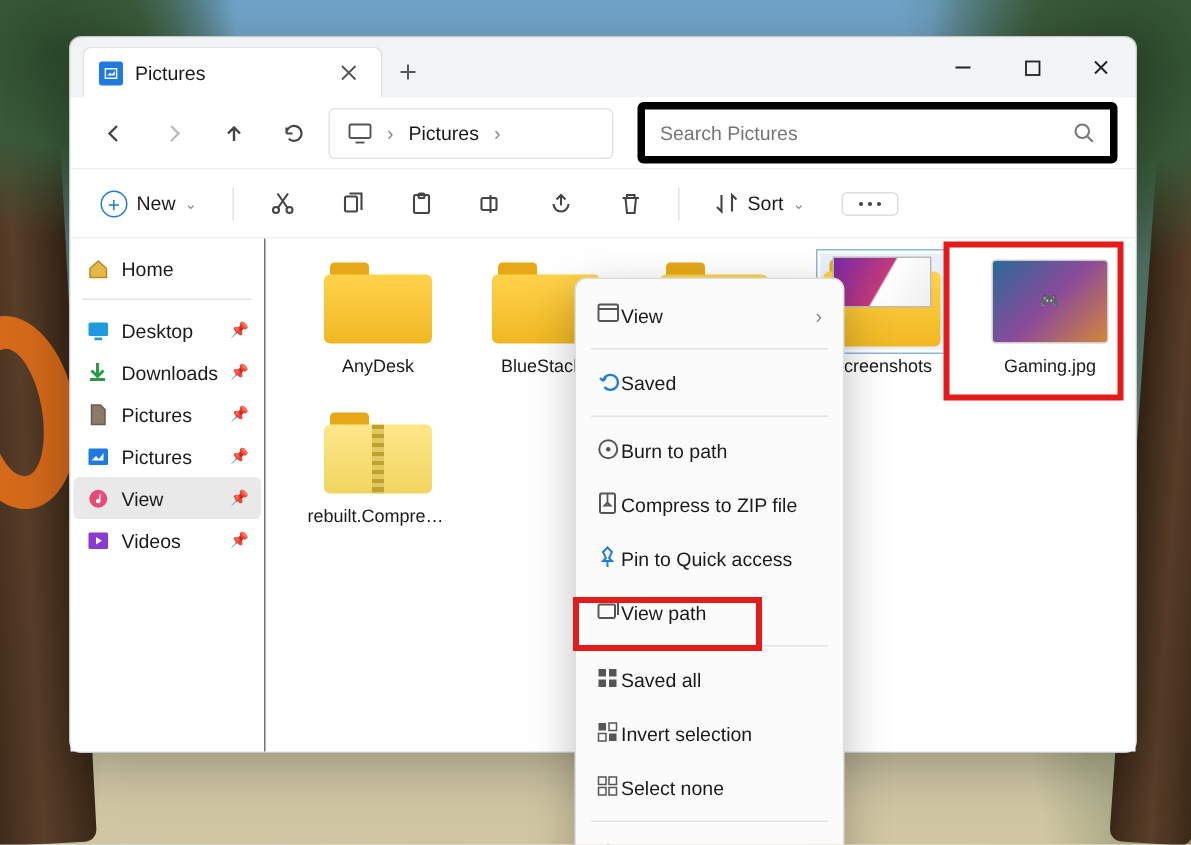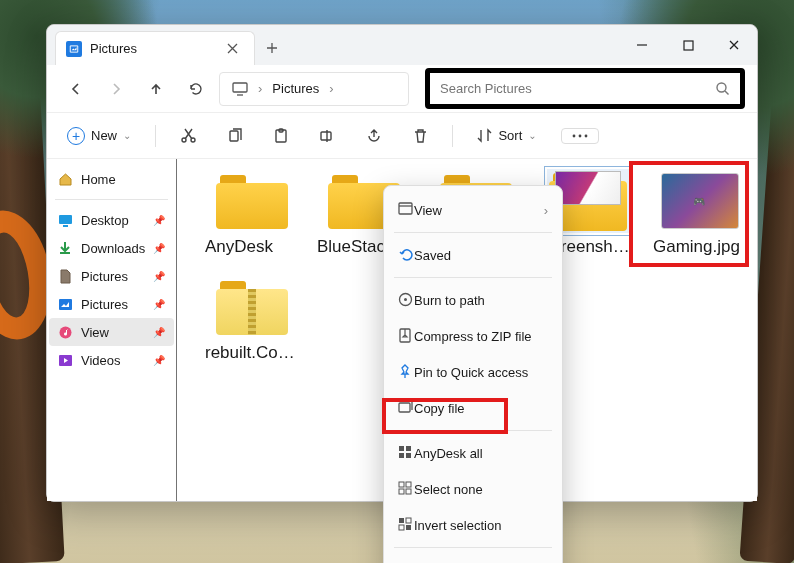--- a/index.html
+++ b/index.html
@@ -50,21 +50,21 @@
 .sb-item{display:flex;align-items:center;gap:8px;padding:5px 8px;border-radius:4px;cursor:pointer;height:28px}
 .sb-item.sel{background:#e9e9e9}
 .sb-item .ico{width:16px;height:16px;flex:0 0 16px;display:flex;align-items:center;justify-content:center}
 .sb-item .pin{margin-left:auto;color:#bbb;font-size:10px}
 .sb-div{height:1px;background:#e5e5e5;margin:6px 6px}
 
 .content{flex:1;position:relative;overflow:hidden}
 .grid{display:flex;flex-wrap:wrap;gap:18px 18px;padding:10px 8px 10px 28px;align-content:flex-start}
 .item{width:94px;display:flex;flex-direction:column;align-items:center;gap:4px;cursor:pointer}
 .item .thumb{width:82px;height:64px;display:flex;align-items:center;justify-content:center}
-.item .lbl{text-align:left;font-size:17px;white-space:nowrap;overflow:hidden;text-overflow:ellipsis;width:100%}
+.item .lbl{text-align:center;font-size:12px;white-space:nowrap;overflow:hidden;text-overflow:ellipsis;width:100%}
 .folder-ico{width:72px;height:56px;position:relative}
 .folder-ico::before{content:"";position:absolute;left:4px;top:2px;width:26px;height:12px;background:#e6a817;border-radius:3px 3px 0 0}
 .folder-ico::after{content:"";position:absolute;left:0;top:10px;right:0;bottom:0;background:linear-gradient(#ffd24a,#f0b822);border-radius:4px}
 .zip-ico .folder-ico::after{background:linear-gradient(#ffe68a,#f0d560)}
 .zip-strip{position:absolute;left:50%;top:10px;bottom:0;width:8px;transform:translateX(-50%);background:repeating-linear-gradient(#c0a030 0 3px,#e0c960 3px 6px);z-index:2}
 .img-thumb{width:78px;height:56px;background:linear-gradient(135deg,#2a6a9a,#8a4a9a,#d4873a);border-radius:3px;border:1px solid #ccc;display:flex;align-items:center;justify-content:center;color:#fff6d0;font-size:10px}
 .sel-box{position:absolute;border:4px solid #e31b1b;pointer-events:none}
 .shots-thumb{width:78px;height:60px;position:relative}
 .shots-thumb .folder-ico{width:78px;height:60px}
 .shots-thumb .mini{position:absolute;left:6px;top:0;width:66px;height:34px;background:linear-gradient(120deg,#7a2aa8,#c23a7a 50%,#fff 52%,#eee 100%);border:1px solid #bbb;z-index:3}
@@ -404,56 +404,56 @@
         </span>
       <span>Pin to Quick access</span>
     </div>
     <div class="ctxitem">
       <span class="ci">
           <svg width="15" height="13" viewBox="0 0 15 13">
             <rect x="1" y="3" width="11" height="9" rx="1" fill="none" stroke="#555" stroke-width="1.3"></rect>
             <path d="M4 1h10v9" fill="none" stroke="#555" stroke-width="1.3"></path>
           </svg>
         </span>
-      <span>Copy file</span>
+      <span>View path</span>
     </div>
     <div class="ctxsep"></div>
     <div class="ctxitem">
       <span class="ci">
           <svg width="14" height="14" viewBox="0 0 14 14">
             <rect x="1" y="1" width="5" height="5" fill="#555"></rect>
             <rect x="8" y="1" width="5" height="5" fill="#555"></rect>
             <rect x="1" y="8" width="5" height="5" fill="#555"></rect>
             <rect x="8" y="8" width="5" height="5" fill="#555"></rect>
           </svg>
         </span>
-      <span>AnyDesk all</span>
+      <span>Saved all</span>
+    </div>
+    <div class="ctxitem">
+      <span class="ci">
+          <svg width="14" height="14" viewBox="0 0 14 14">
+            <rect x="1" y="1" width="5" height="5" fill="#555"></rect>
+            <rect x="8" y="1" width="5" height="5" fill="none" stroke="#555"></rect>
+            <rect x="1" y="8" width="5" height="5" fill="none" stroke="#555"></rect>
+            <rect x="8" y="8" width="5" height="5" fill="#555"></rect>
+          </svg>
+        </span>
+      <span>Invert selection</span>
     </div>
     <div class="ctxitem">
       <span class="ci">
           <svg width="14" height="14" viewBox="0 0 14 14">
             <rect x="1" y="1" width="5" height="5" fill="none" stroke="#555"></rect>
             <rect x="8" y="1" width="5" height="5" fill="none" stroke="#555"></rect>
             <rect x="1" y="8" width="5" height="5" fill="none" stroke="#555"></rect>
             <rect x="8" y="8" width="5" height="5" fill="none" stroke="#555"></rect>
           </svg>
         </span>
       <span>Select none</span>
     </div>
-    <div class="ctxitem">
-      <span class="ci">
-          <svg width="14" height="14" viewBox="0 0 14 14">
-            <rect x="1" y="1" width="5" height="5" fill="#555"></rect>
-            <rect x="8" y="1" width="5" height="5" fill="none" stroke="#555"></rect>
-            <rect x="1" y="8" width="5" height="5" fill="none" stroke="#555"></rect>
-            <rect x="8" y="8" width="5" height="5" fill="#555"></rect>
-          </svg>
-        </span>
-      <span>Invert selection</span>
-    </div>
     <div class="ctxsep"></div>
     <div class="ctxitem" style="height:28px;padding-bottom:0">
       <span class="ci">
           <svg width="15" height="15" viewBox="0 0 15 15">
             <circle cx="7.5" cy="7.5" r="5" fill="none" stroke="#555" stroke-width="1.3"></circle>
             <path d="M7.5 1v2M7.5 12v2M1 7.5h2M12 7.5h2" stroke="#555" stroke-width="1.3"></path>
           </svg>
         </span>
       <span>Properties</span>
     </div>

